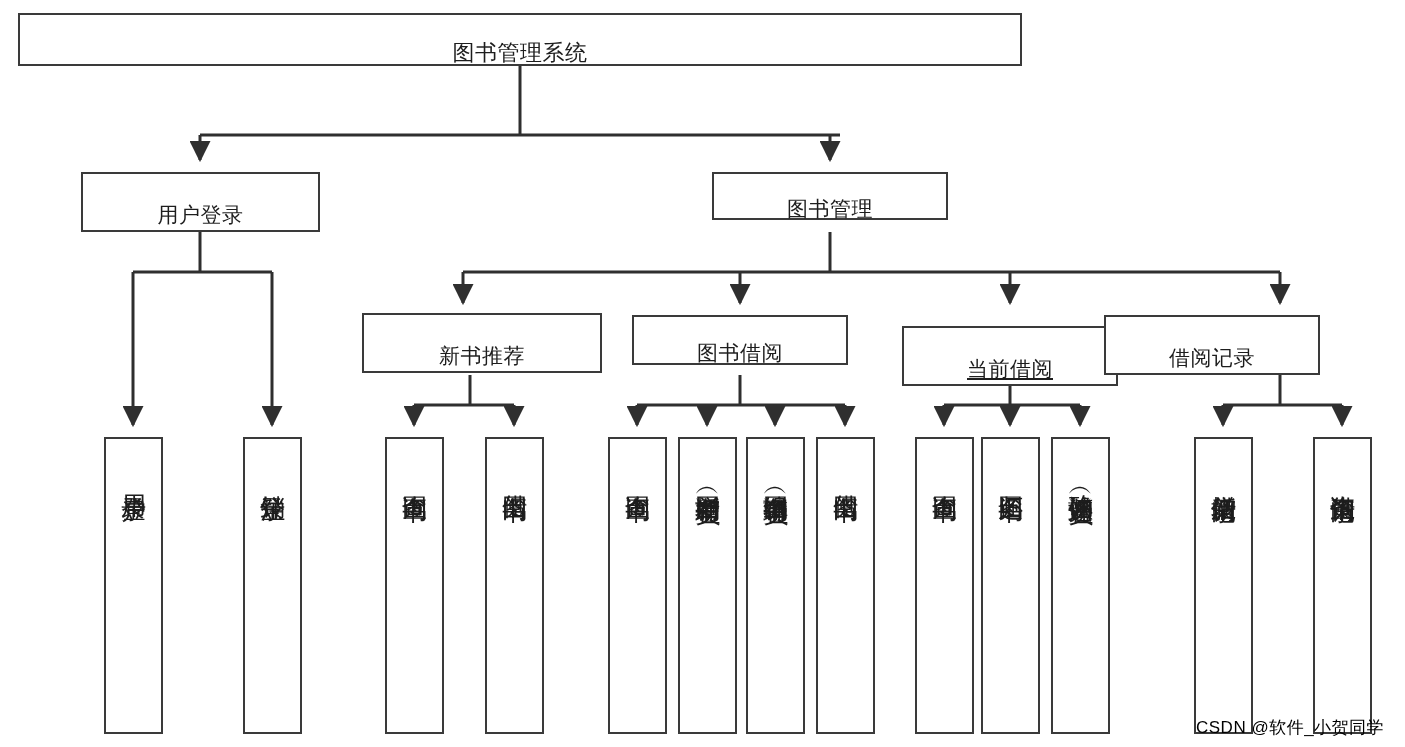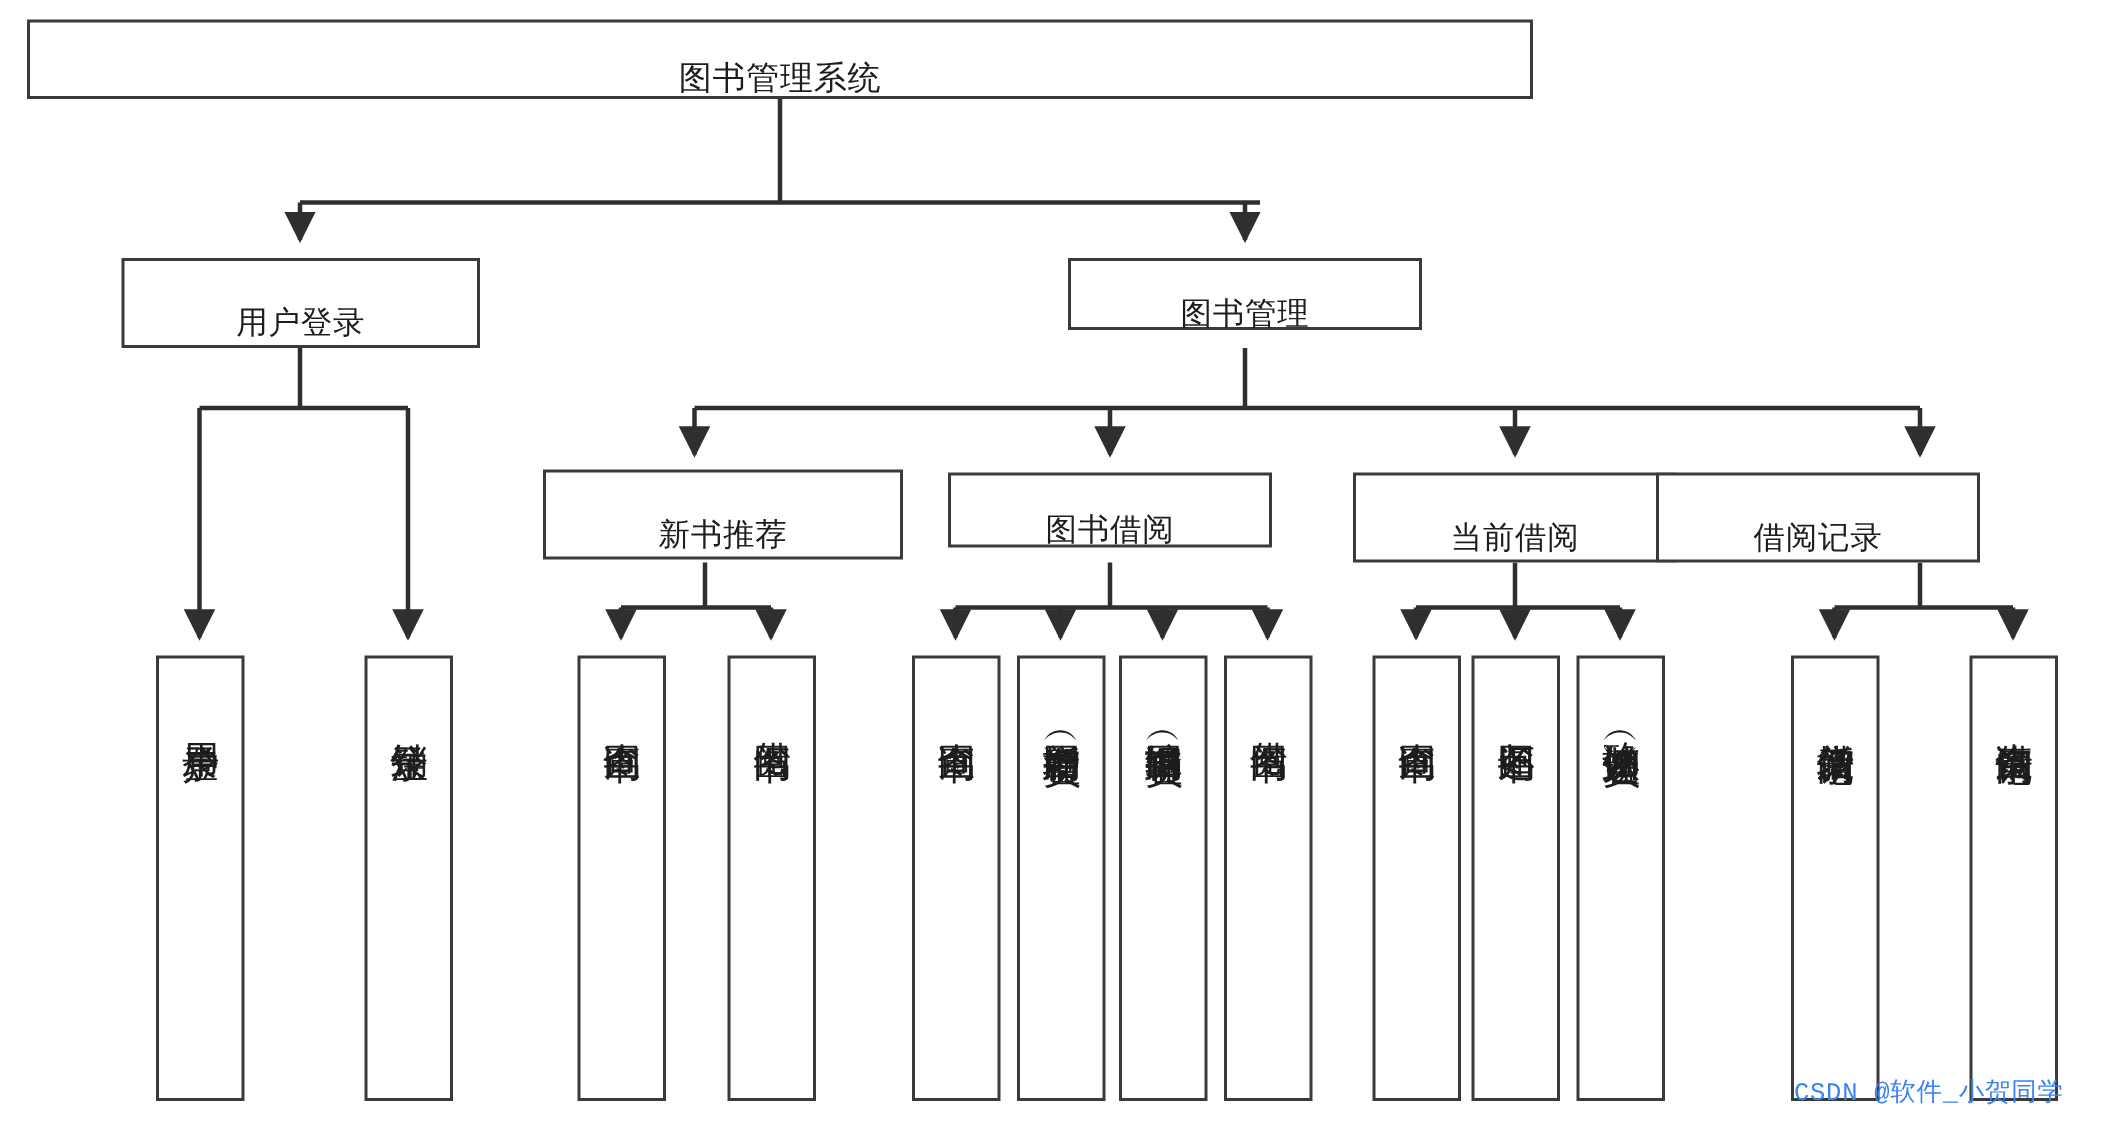--- a/index.html
+++ b/index.html
@@ -41,24 +41,24 @@
     writing-mode:vertical-rl;
     text-orientation:upright;
     font-size:25px;
     line-height:1.02;
     letter-spacing:1px;
     white-space:nowrap;
   }
   .watermark{
     position:absolute;
     font-size:17px;
-    color:#3b82f6;
+    color:#000000;
     letter-spacing:0.5px;
     white-space:nowrap;
-    font-family:Liberation Mono, monospace;
+    font-family:Liberation Sans, sans-serif;
   }
 </style>
 </head>
 <body>
 
 <div id="canvas">
 
   <svg class="wires" viewBox="0 0 1405 747" xmlns="http://www.w3.org/2000/svg">
     <defs>
       <marker id="ah" viewBox="0 0 10 10" refX="9" refY="5" markerWidth="7" markerHeight="7" orient="auto-start-reverse">
@@ -119,21 +119,21 @@
   <div class="node h" style="left:712px;top:172px;width:236px;height:48px;">
     <span class="lbl">图书管理</span>
   </div>
 
   <div class="node h" style="left:362px;top:313px;width:240px;height:60px;">
     <span class="lbl">新书推荐</span>
   </div>
   <div class="node h" style="left:632px;top:315px;width:216px;height:50px;">
     <span class="lbl">图书借阅</span>
   </div>
-  <div class="node h" style="left:902px;top:315px;width:216px;height:60px;">
+  <div class="node h" style="left:902px;top:326px;width:216px;height:60px;text-decoration:underline;">
     <span class="lbl">当前借阅</span>
   </div>
   <div class="node h" style="left:1104px;top:315px;width:216px;height:60px;">
     <span class="lbl">借阅记录</span>
   </div>
 
   <div class="node v" style="left:104px;top:437px;width:59px;height:297px;">
     <span class="lbl">用户登录</span>
   </div>
   <div class="node v" style="left:243px;top:437px;width:59px;height:297px;">

